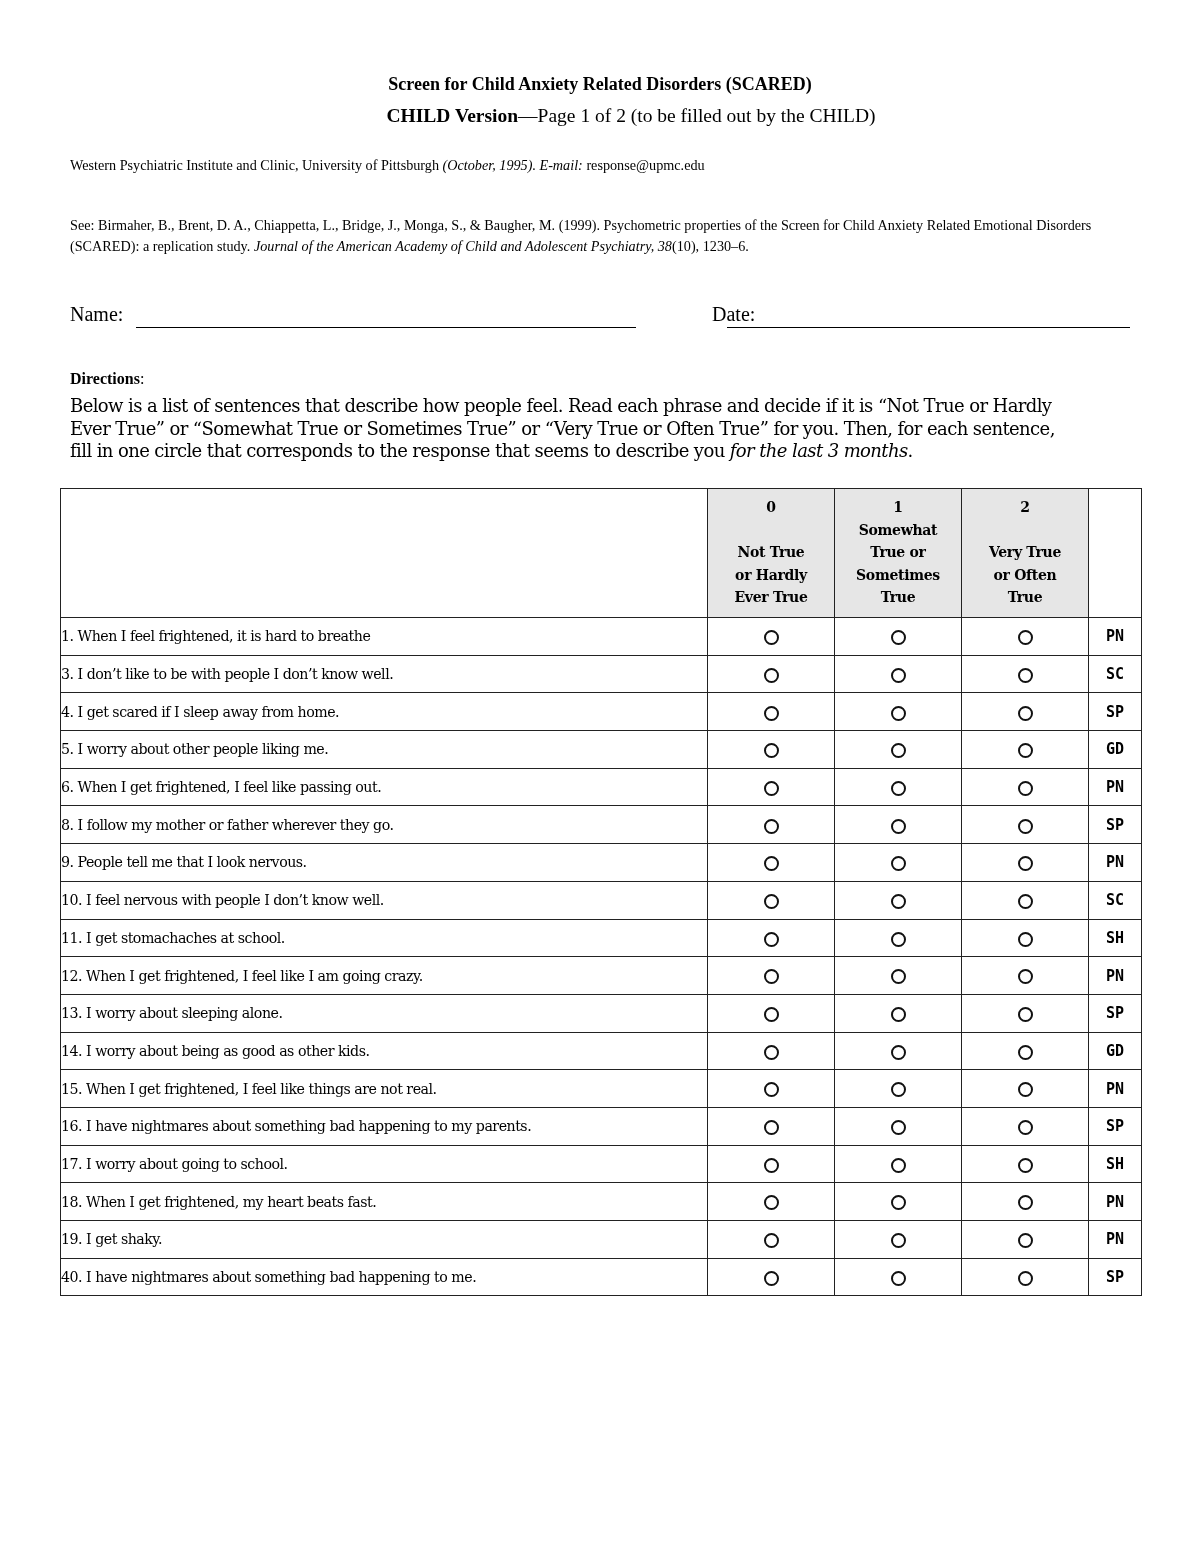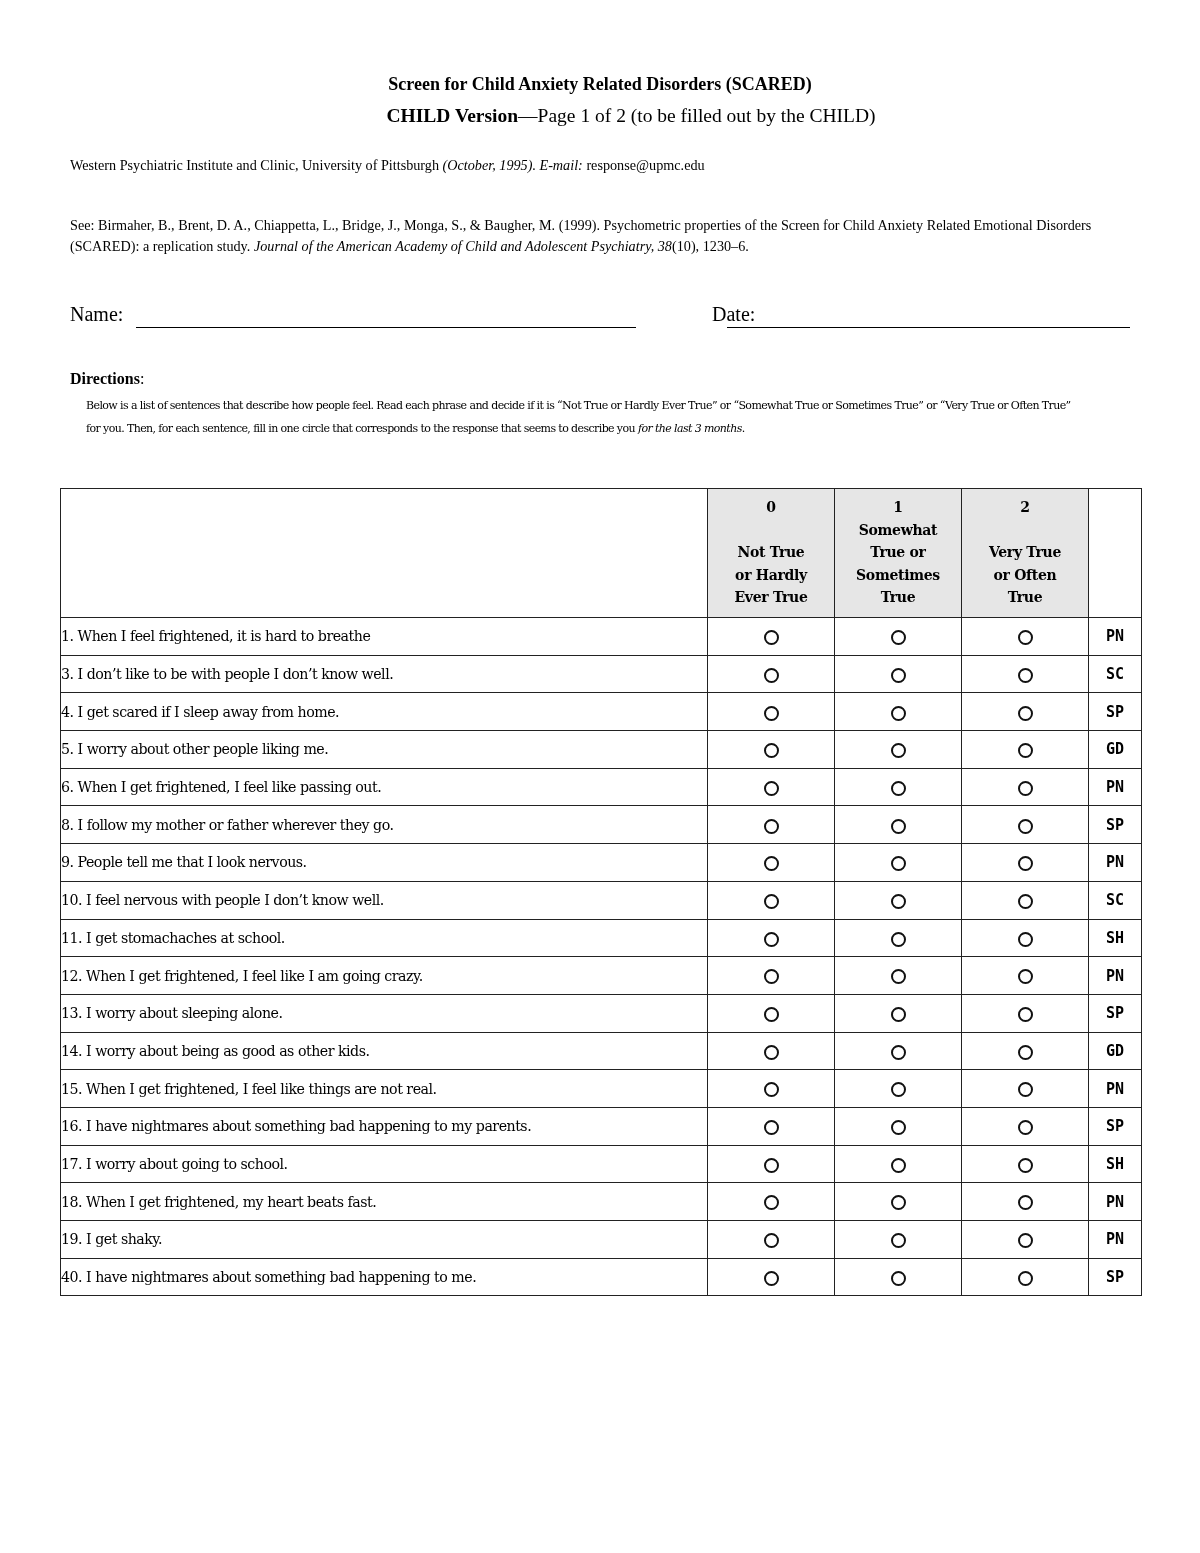--- a/index.html
+++ b/index.html
@@ -8,21 +8,21 @@
   .subtitle { position: absolute; top: 105px; left: 0; width: 1200px; text-align: center; font-size: 19.5px; padding-left: 31px; }
   .subtitle b { font-weight: bold; }
   .credits { position: absolute; left: 70px; top: 155px; width: 1070px; font-size: 14.2px; line-height: 21px; }
   .ref { position: absolute; left: 70px; top: 215px; width: 1070px; font-size: 14.2px; line-height: 21px; }
   .i { font-style: italic; }
   .namerow { position: absolute; left: 70px; top: 303px; font-size: 20px; width: 1070px; height: 28px; }
   .namerow .lbl { position: absolute; top: 0; }
   .namerow .line { position: absolute; top: 24px; border-bottom: 1.5px solid #000; }
   .dir-h { position: absolute; left: 70px; top: 370px; font-size: 16px; font-weight: bold; }
   .dir-h span { font-weight: normal; }
-  .dir-t { position: absolute; left: 70px; top: 395px; width: 1000px; font-size: 11px; line-height: 22.5px; font-family: "DejaVu Serif", serif; letter-spacing: -0.6px; margin-left: 16px; }
+  .dir-t { position: absolute; left: 70px; top: 395px; width: 1000px; font-size: 18px; line-height: 22.5px; font-family: "DejaVu Serif", serif; letter-spacing: -0.6px; }
   table.q { position: absolute; left: 60px; top: 488px; border-collapse: collapse; table-layout: fixed; width: 1081px; }
   table.q td, table.q th { border: 1.5px solid #222; padding: 0; }
   table.q th { height: 128px; font-family: "DejaVu Serif", serif; font-size: 14px; font-weight: bold; line-height: 22.5px; vertical-align: top; text-align: center; letter-spacing: -0.3px; }
   th.shade { background: #e6e6e6; }
   th.shade .num { display: block; margin-top: 7px; margin-bottom: 0; }
   th.shade .lab { display: block; }
   table.q td { height: 36.7px; }
   td.qtext { font-family: "DejaVu Serif", serif; font-size: 14.2px; padding-left: 8px; letter-spacing: -0.5px; white-space: nowrap; }
   td.opt { text-align: center; }
   .circle { display: inline-block; width: 15px; height: 15px; border: 2.2px solid #111; border-radius: 50%; vertical-align: middle; box-sizing: border-box; cursor: pointer; }

